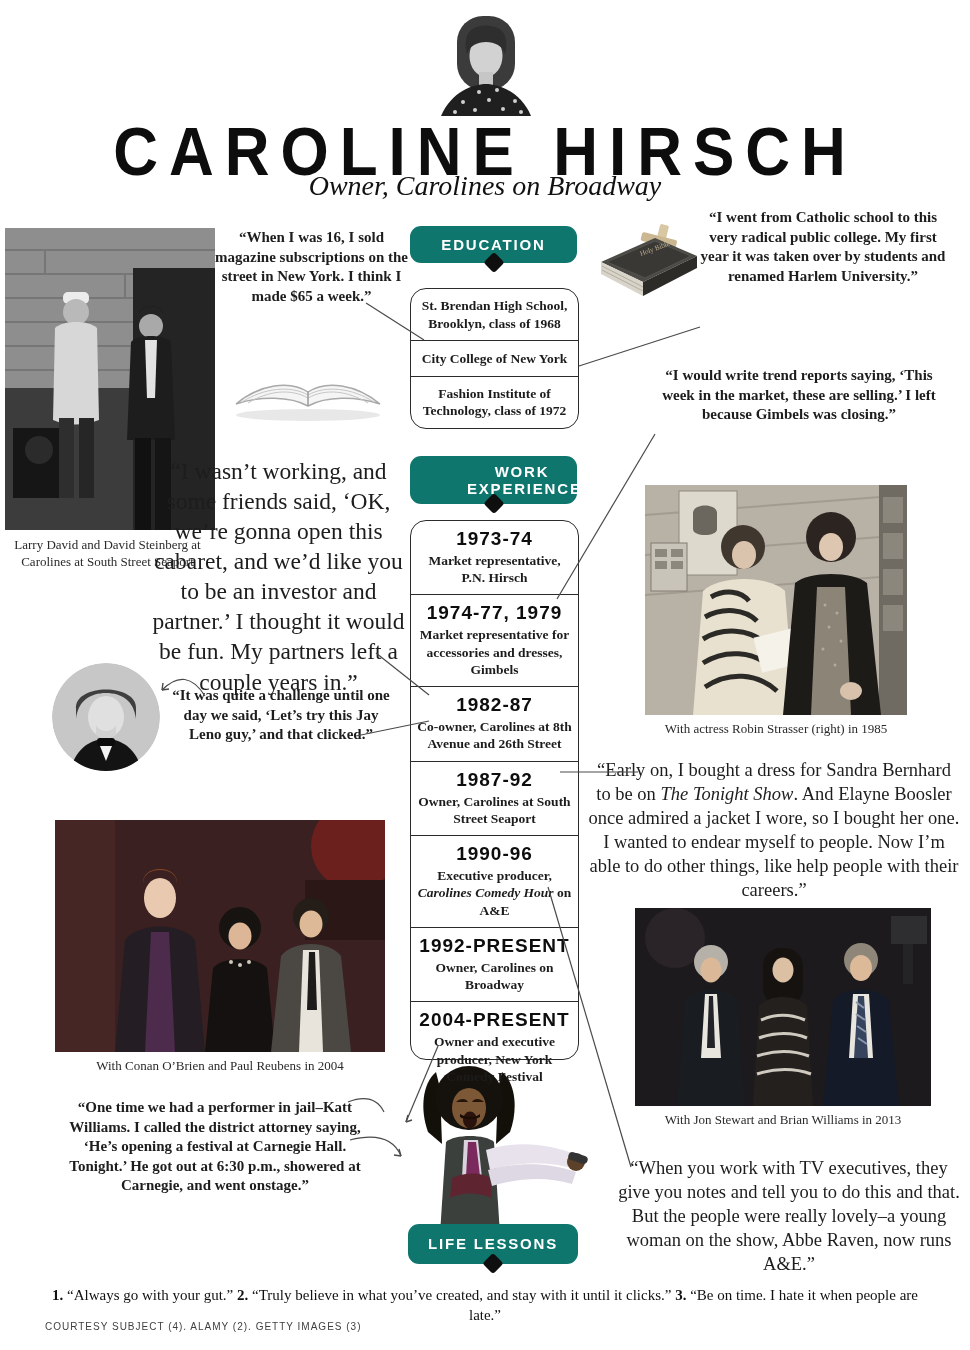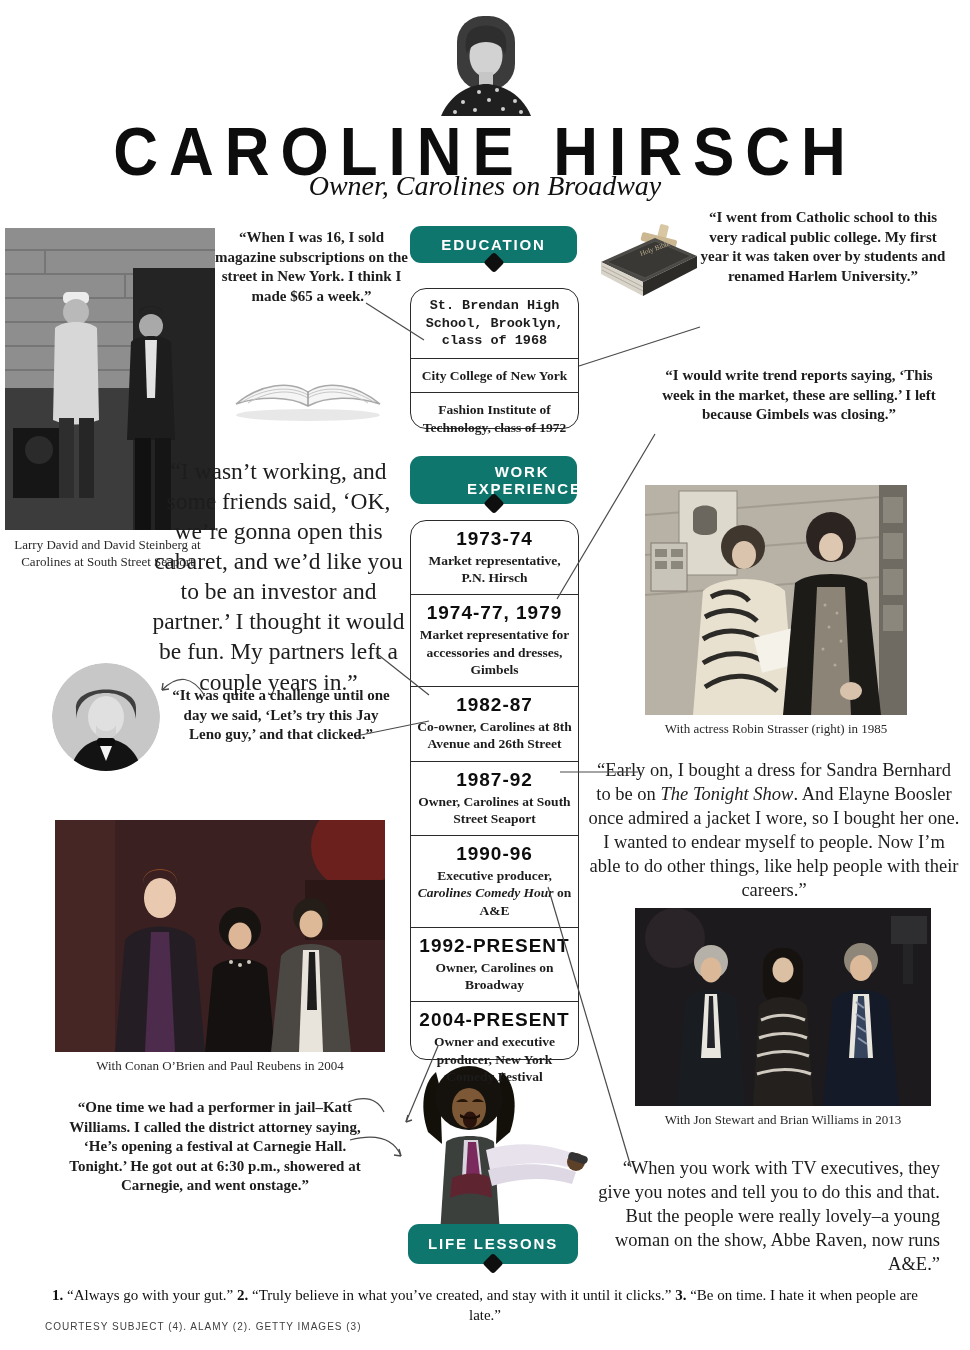--- a/index.html
+++ b/index.html
@@ -139,21 +139,21 @@
       <path d="M146,42 C124,28 98,25 80,35"></path>
       <path d="M20,43 C40,31 62,28 80,38"></path>
       <path d="M140,43 C120,31 98,28 80,38"></path>
     </g>
     <line x1="80" y1="32" x2="80" y2="46" stroke="#9a9a9a" stroke-width="1.5"></line>
   </svg>
 </div>
 
 <div class="abs badge" style="left:410px;top:226px;width:167px;height:37px;">EDUCATION</div>
 <div class="abs panel" style="left:410px;top:288px;width:167px;height:139px;">
-  <div class="row" style="flex:1.9;font-family:Liberation Mono, monospace;">
+  <div class="row" style="flex:1.9;">
     <span class="edu-item">St. Brendan High School, Brooklyn, class of 1968</span>
   </div>
   <div class="row" style="flex:1;">
     <span class="edu-item">City College of New York</span>
   </div>
   <div class="row" style="flex:1.4;align-items:flex-end;">
     <span class="edu-item">Fashion Institute of Technology, class of 1972</span>
   </div>
 </div>
 
@@ -338,21 +338,21 @@
       <line x1="221" y1="94" x2="229" y2="100"></line>
         <line x1="221" y1="106" x2="230" y2="112"></line>
       <line x1="222" y1="118" x2="231" y2="124"></line>
         <line x1="223" y1="130" x2="232" y2="136"></line>
     </g>
   </svg>
 </div>
 <div class="abs caption" style="left:635px;top:1112px;width:296px;">With Jon Stewart and Brian Williams in 2013</div>
 
 <div class="abs quote q-sm" style="left:62px;top:1098px;width:306px;">“One time we had a performer in jail–Katt Williams. I called the district attorney saying, ‘He’s opening a festival at Carnegie Hall. Tonight.’ He got out at 6:30 p.m., showered at Carnegie, and went onstage.”</div>
-<div class="abs quote q-md" style="left:598px;top:1156px;width:342px;text-align:right;">“When you work with TV executives, they give you notes and tell you to do this and that. But the people were really lovely–a young woman on the show, Abbe Raven, now runs A&amp;E.”</div>
+<div class="abs quote q-md" style="left:618px;top:1156px;width:342px;">“When you work with TV executives, they give you notes and tell you to do this and that. But the people were really lovely–a young woman on the show, Abbe Raven, now runs A&amp;E.”</div>
 
 <div class="abs photo" style="left:398px;top:1058px;width:192px;height:176px;">
   <svg width="192" height="176" viewBox="0 0 192 176">
     <path d="M38,14 C24,26 22,52 30,74 L44,86 L42,30 Z" fill="#121009"></path>
     <path d="M104,14 C118,26 120,52 112,74 L98,86 L100,30 Z" fill="#121009"></path>
     <ellipse cx="71" cy="40" rx="34" ry="32" fill="#15120d"></ellipse>
     <ellipse cx="71" cy="50" rx="17" ry="20" fill="#7d5836"></ellipse>
     <path d="M58,44 C62,40 68,40 70,44 Z" fill="#241508"></path>
     <path d="M74,44 C76,40 82,40 86,44 Z" fill="#241508"></path>
     <ellipse cx="72" cy="62" rx="7" ry="8.5" fill="#2a130c"></ellipse>

